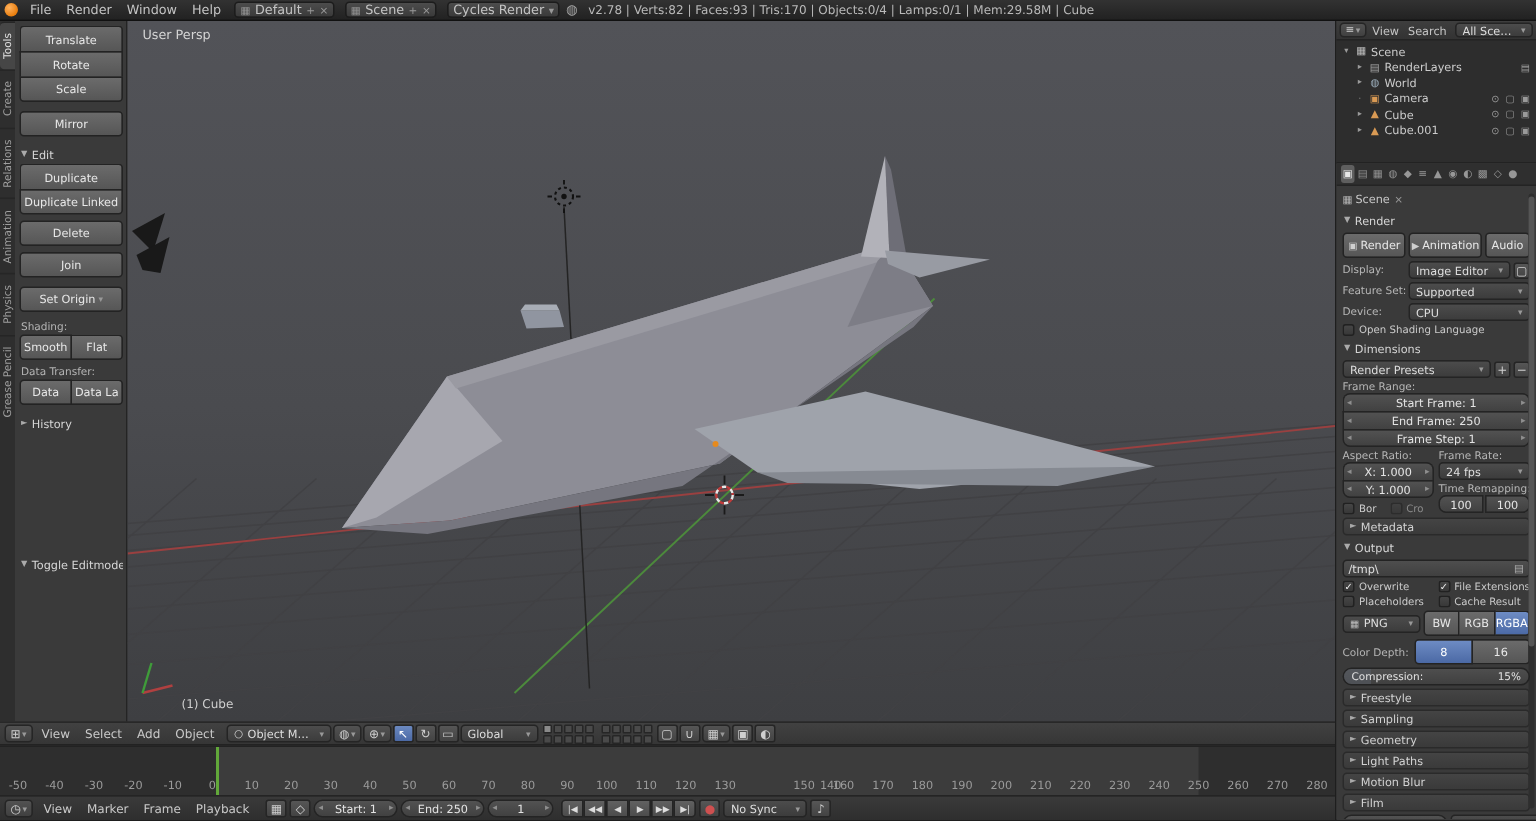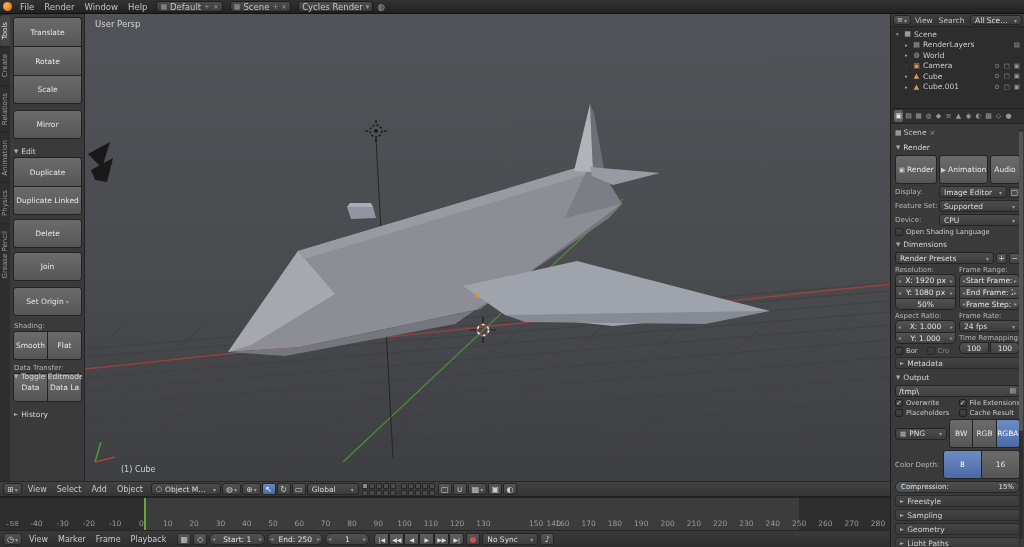--- a/index.html
+++ b/index.html
@@ -18,21 +18,21 @@
   .tb-group .mini{color:#999;font-size:7px}
   .stats{margin-left:6px;color:#b9b9b9;font-size:8px;white-space:nowrap}
 
   
   #toolshelf{position:absolute;left:0;top:14px;width:85px;height:467px;background:#3a3a3a;border-right:1px solid #242424}
   #tabstrip{position:absolute;left:0;top:0;width:10px;height:467px;background:#2e2e2e}
   .vtab{writing-mode:vertical-rl;transform:rotate(180deg);font-size:7px;color:#9f9f9f;
         padding:7px 1px;text-align:center;border-bottom:1px solid #262626;white-space:nowrap}
   .vtab.active{background:#464646;color:#e2e2e2;border-radius:0 3px 3px 0}
   #shelf-content{position:absolute;left:10px;top:0;width:75px;height:467px;padding:3px 3px 0 3px}
-  .btn{display:flex;align-items:center;justify-content:center;gap:2px;height:29px;
+  .btn{display:flex;align-items:center;justify-content:center;gap:2px;height:17px;
        background:linear-gradient(#6b6b6b,#565656);border:1px solid #232323;border-radius:3px;
        color:#e8e8e8;font-size:7.5px;white-space:nowrap;overflow:hidden}
   .stackT{border-radius:3px 3px 0 0;border-bottom:none}
   .stackM{border-radius:0;border-bottom:none}
   .stackB{border-radius:0 0 3px 3px}
   .halfL{border-radius:3px 0 0 3px;flex:1}
   .halfR{border-radius:0 3px 3px 0;border-left:none;flex:1}
   .shelf-gap{height:6px}.shelf-gap-s{height:4px}
   .panel-head{display:flex;align-items:center;gap:3px;height:12px;color:#d6d6d6;font-size:7.5px;padding:0 1px;white-space:nowrap;overflow:hidden}
   .panel-head .tri{font-size:5.5px;color:#aaa}
@@ -154,20 +154,21 @@
       <span class="mini">▦</span>
       <span>Scene</span>
       <span class="mini">+</span>
       <span class="mini">×</span>
     </span>
     <span class="tb-group">
       <span>Cycles Render</span>
       <span class="mini">▾</span>
     </span>
     <span class="mini" style="font-size:9px;color:#a9a9a9">◍</span>
+    <span class="stats">v2.78 | Verts:82 | Faces:93 | Tris:170 | Objects:0/4 | Lamps:0/1 | Mem:29.58M | Cube</span>
   </div>
 
   <div id="toolshelf">
     <div id="tabstrip">
         <div class="vtab active">Tools</div>
         <div class="vtab">Create</div>
         <div class="vtab">Relations</div>
         <div class="vtab">Animation</div>
         <div class="vtab">Physics</div>
         <div class="vtab">Grease Pencil</div>
@@ -342,21 +343,21 @@
     <span class="sq">▢</span>
     <span class="sq">∪</span>
     <span class="hico">▦<span class="darr">▾</span></span>
     <span class="sq">▣</span>
     <span class="sq">◐</span>
   </div>
 
   <div id="tl-ruler">
     <div id="tl-range" style="left: 144.145px; width: 654.945px;"></div>
     <div id="tl-numbers">
-        <span class="ruler-num" style="left: 12px; font-family: Liberation Mono, monospace;">-50</span>
+        <span class="ruler-num" style="left: 12px;">-50</span>
         <span class="ruler-num" style="left: 36.303px;">-40</span>
         <span class="ruler-num" style="left: 62.6061px;">-30</span>
         <span class="ruler-num" style="left: 88.9091px; margin-top: 12px;">-20</span>
         <span class="ruler-num" style="left: 115.212px;">-10</span>
         <span class="ruler-num" style="left: 141.515px;">0</span>
         <span class="ruler-num" style="left: 167.818px; margin-top: 20px;">10</span>
         <span class="ruler-num" style="left: 194.121px;">20</span>
         <span class="ruler-num" style="left: 220.424px;">30</span>
         <span class="ruler-num" style="left: 246.727px;">40</span>
         <span class="ruler-num" style="left: 273.03px;">50</span>
@@ -558,36 +559,20 @@
       <div class="prow">
         <span class="dropdown" style="flex:1">
           <span class="dv">Render Presets</span>
             <span class="darr">▾</span>
         </span>
         <span class="sq" style="width:11px;height:11px">+</span>
         <span class="sq" style="width:11px;height:11px">−</span>
       </div>
       <div class="two-col">
         <div class="col">
-          <div class="klabel">Resolution:</div>
-          <div class="numfield colstackT">
-              <span class="na">◂</span>
-              <span class="nv">X:   1920 px</span>
-              <span class="na">▸</span>
-            </div>
-          <div class="numfield colstackM">
-              <span class="na">◂</span>
-              <span class="nv">Y:   1080 px</span>
-              <span class="na">▸</span>
-            </div>
-          <div class="numfield colstackB">
-              <span class="nv">50%</span>
-            </div>
-        </div>
-        <div class="col">
           <div class="klabel">Frame Range:</div>
           <div class="numfield colstackT">
               <span class="na">◂</span>
               <span class="nv">Start Frame: 1</span>
               <span class="na">▸</span>
             </div>
           <div class="numfield colstackM">
               <span class="na">◂</span>
               <span class="nv">End Frame: 250</span>
               <span class="na">▸</span>

